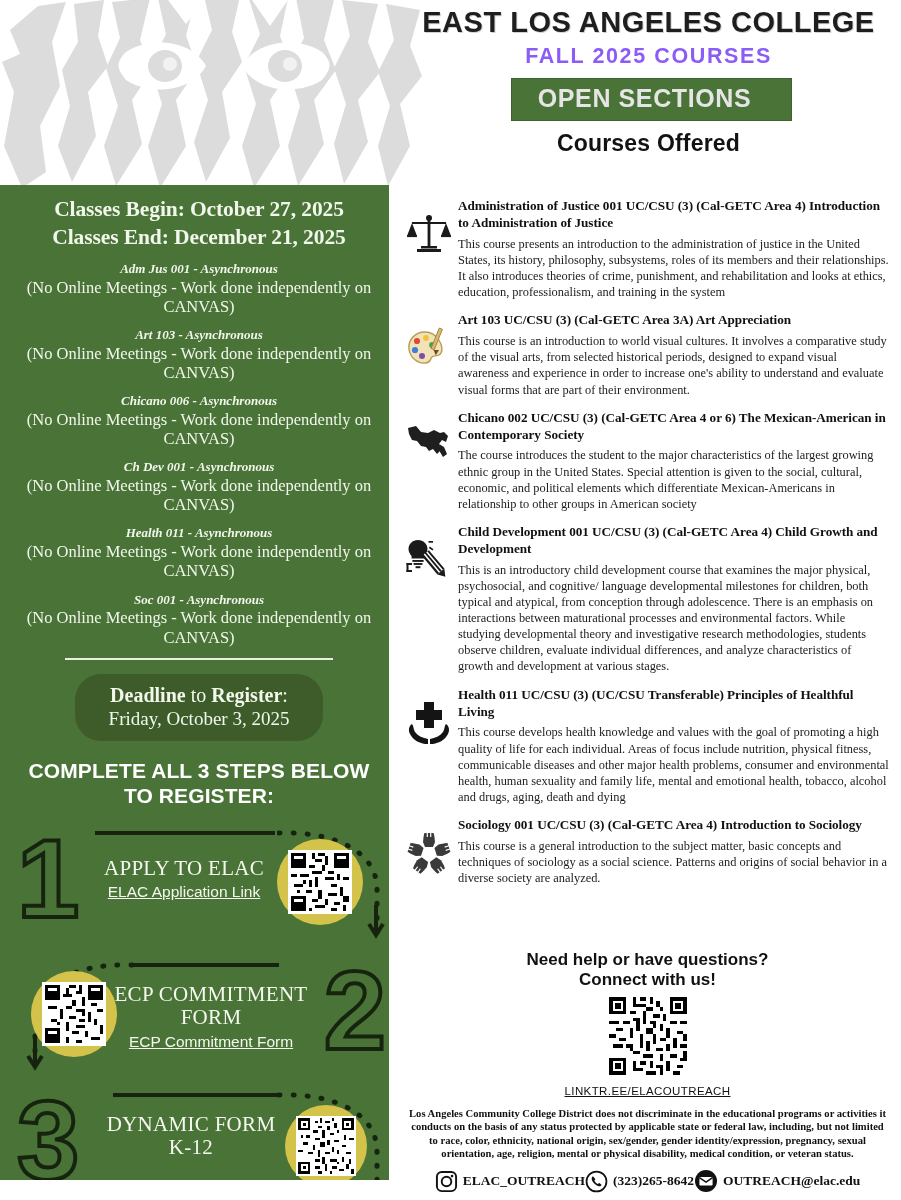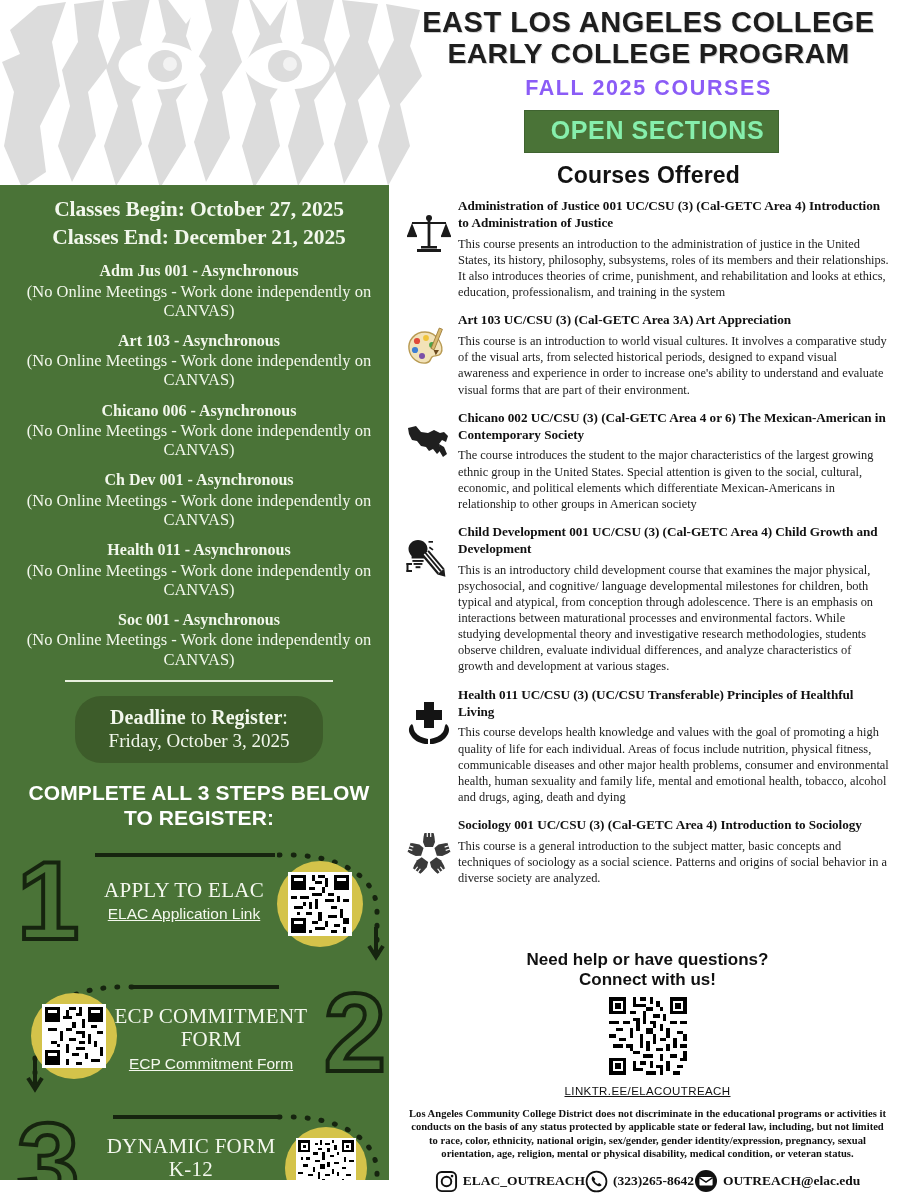--- a/index.html
+++ b/index.html
@@ -32,22 +32,22 @@
     font-size: 28.5px; font-weight: bold; letter-spacing: 0.3px;
     color: #1e1e1e; line-height: 1.12;
     text-shadow: 1px 1px 0 rgba(0,0,0,0.18);
   }
   .h-line3 {
     font-size: 21.5px; font-weight: bold; letter-spacing: 1.6px;
     color: #8b5cf6; margin-top: 6px;
   }
   .open-sections {
     display: inline-block; background: #4a7337;
-    color: #86efac; font-size: 25px; font-weight: bold;
-    letter-spacing: 0.6px; padding: 5px 14px 7px 26px;
+    color: #e5e5e5; font-size: 25px; font-weight: bold;
+    letter-spacing: 0.6px; padding: 5px 40px 7px 26px;
     margin-top: 9px; border: 1px solid #3f6330; margin-left: 6px;
   }
   .courses-offered {
     font-size: 23px; font-weight: bold; color: #121212;
     margin-top: 9px; letter-spacing: 0.2px;
   }
 
   
   .green-panel {
     position: absolute; left: 0px; top: 185px;
@@ -56,21 +56,21 @@
     color: #f2f7ec; overflow: hidden; padding-left: 9px;
   }
   .dates {
     text-align: center; padding-top: 11px;
     font-size: 21.5px; font-weight: bold; line-height: 1.28;
     letter-spacing: -0.1px;
   }
   .course-list { margin-top: 10px; }
   .cl-item { text-align: center; margin-bottom: 11px; }
   .cl-title {
-    font-size: 16px; font-weight: bold; line-height: 1.22;
+    font-size: 13px; font-weight: bold; line-height: 1.22; font-style: italic;
   }
   .cl-sub {
     font-size: 16.5px; line-height: 1.16; margin-top: 1px;
   }
   .divider {
     width: 268px; height: 2px; background: #e8f0de;
     margin: 4px auto 0 auto;
   }
   .deadline-pill {
     margin: 14px auto 0 auto; width: 248px;
@@ -194,21 +194,20 @@
     </g>
     <g fill="#f2f2f2">
       <circle cx="170" cy="68" r="7"></circle>
       <circle cx="290" cy="68" r="7"></circle>
     </g>
   </svg>
 </div>
 
 <div class="header">
   <div class="h-line1">EAST LOS ANGELES COLLEGE</div>
-  <div class="h-line2">EARLY COLLEGE PROGRAM</div>
   <div class="h-line3">FALL 2025 COURSES</div>
   <div class="open-sections">OPEN SECTIONS</div>
   <div class="courses-offered">Courses Offered</div>
 </div>
 
 <div class="green-panel">
 
   <div class="dates">
     <div>Classes Begin: October 27, 2025</div>
     <div>Classes End:  December 21, 2025</div>

